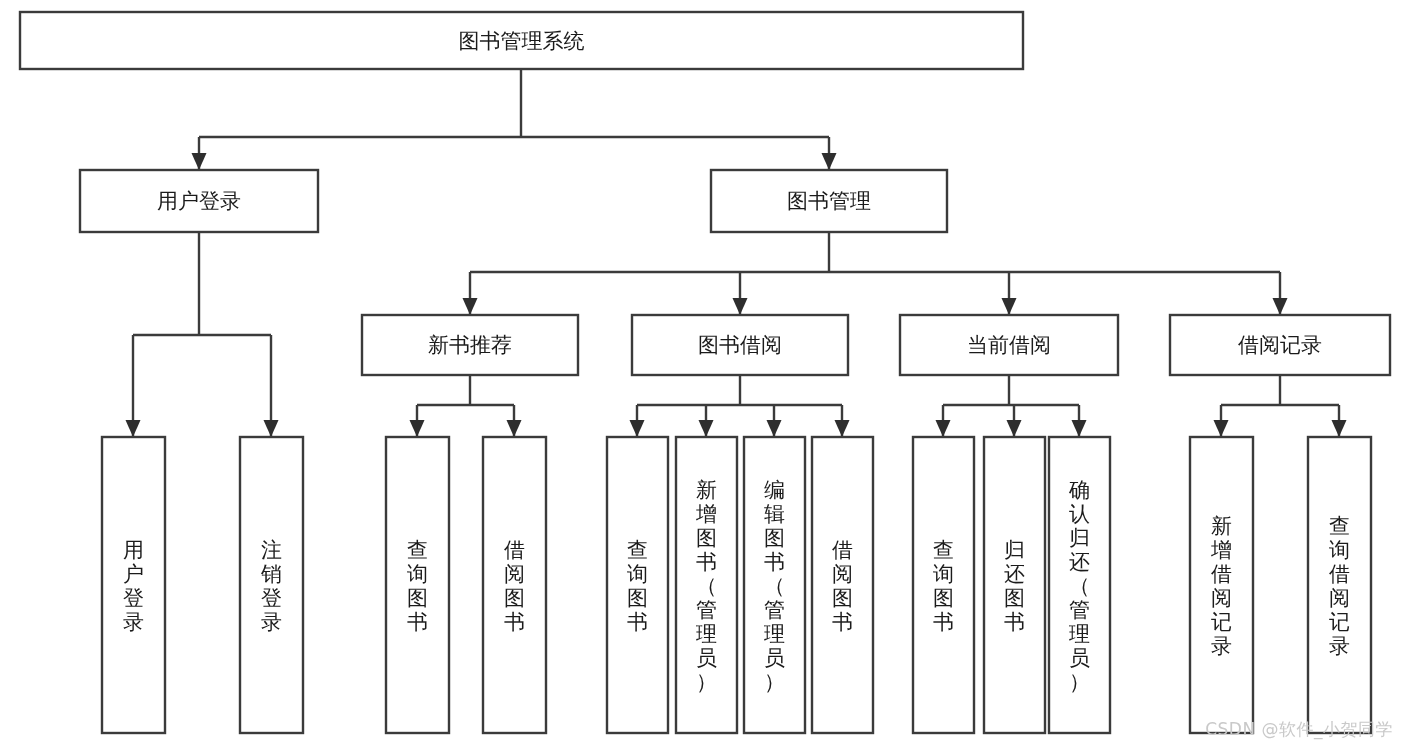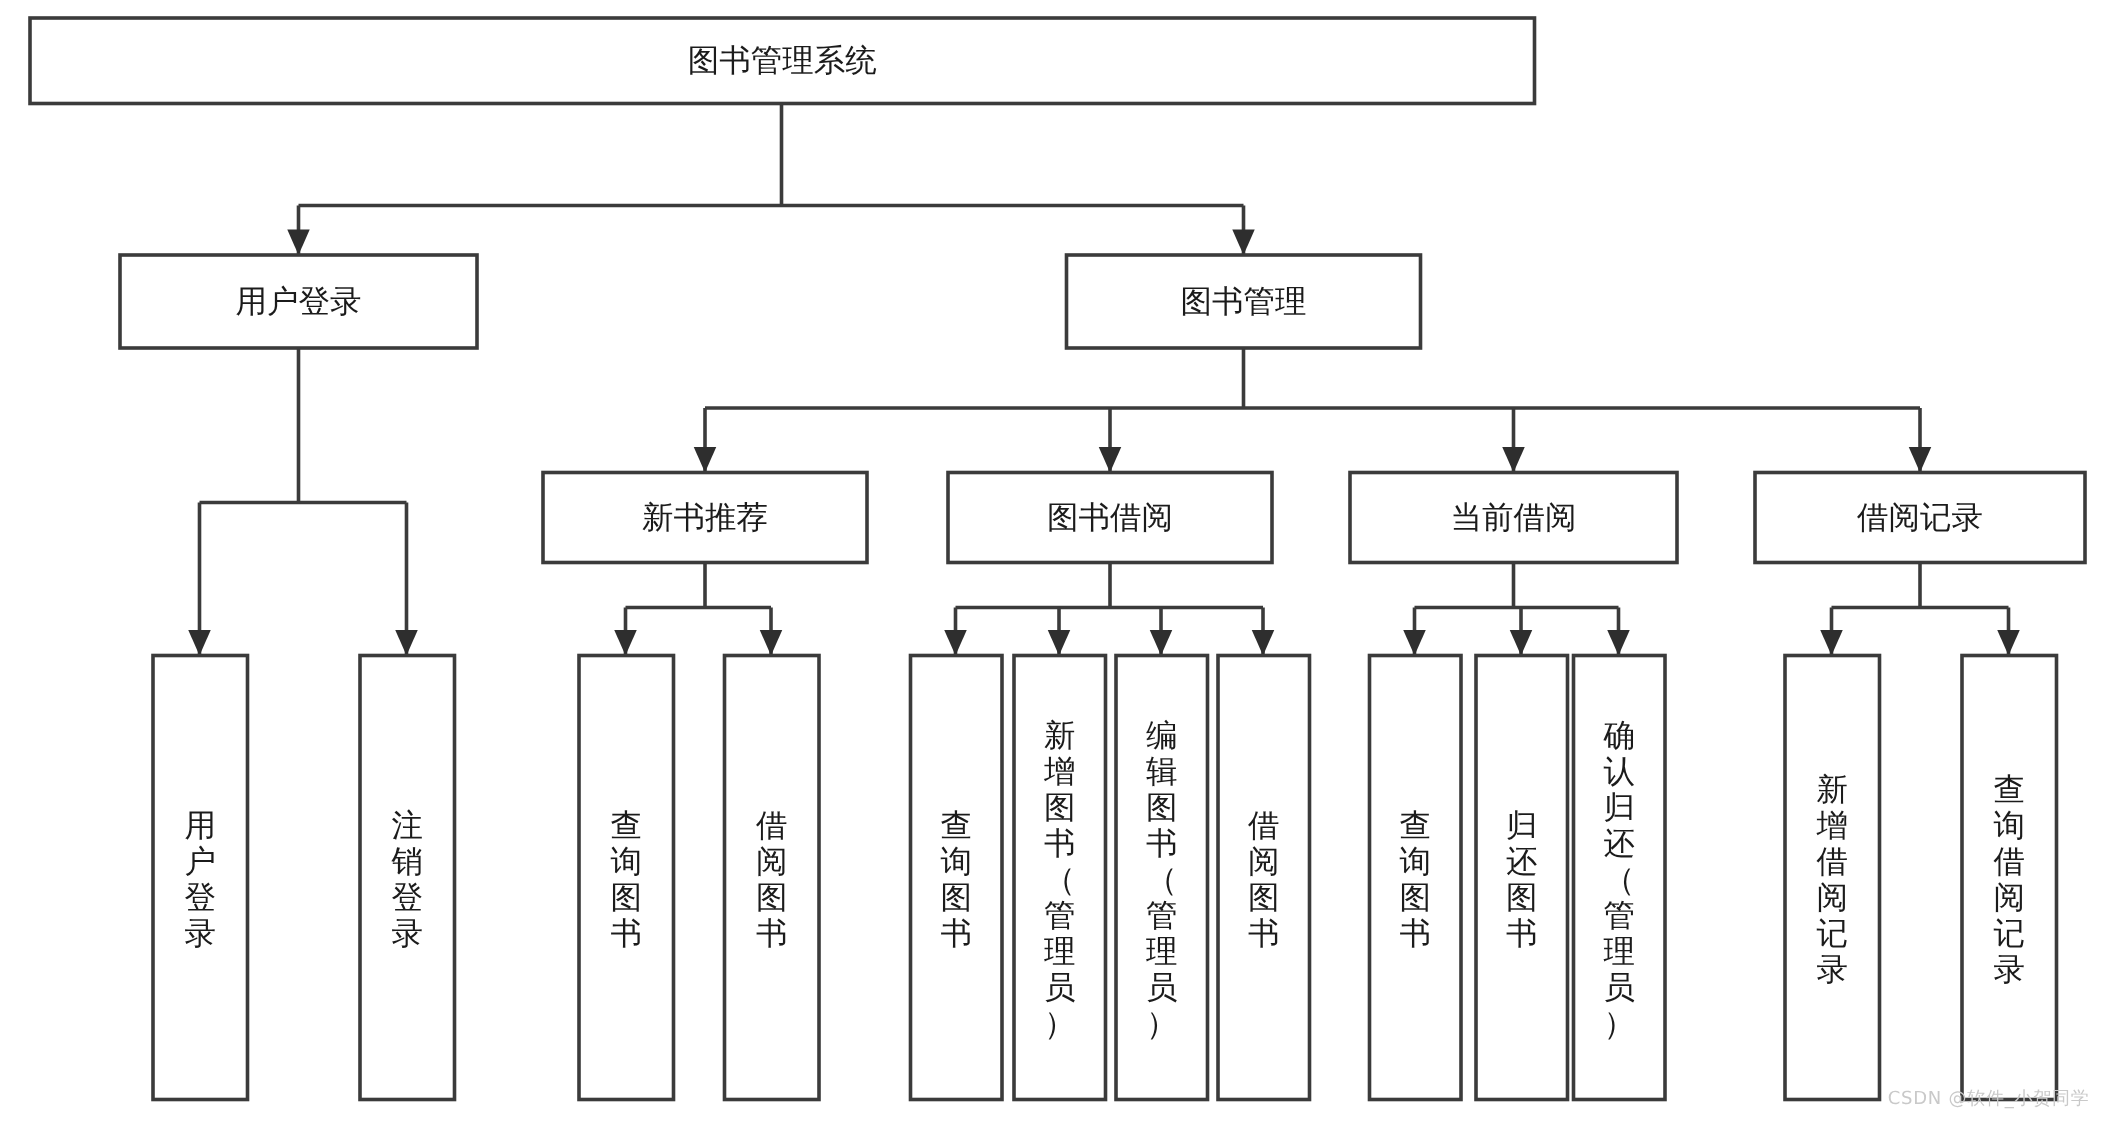--- a/index.html
+++ b/index.html
@@ -52,21 +52,21 @@
   }
   .edge-head {
     fill: #2e2e2e;
     stroke: none;
   }
   .watermark {
     position: absolute;
     right: 12px;
     bottom: 6px;
     font-family: "DejaVu Sans", "Liberation Sans", sans-serif;
-    font-size: 12px;
+    font-size: 17px;
     color: #c9c9c9;
     white-space: nowrap;
     letter-spacing: 0.5px;
     pointer-events: none;
   }
 </style>
 </head>
 <body>
 
 <div id="diagram-root">

